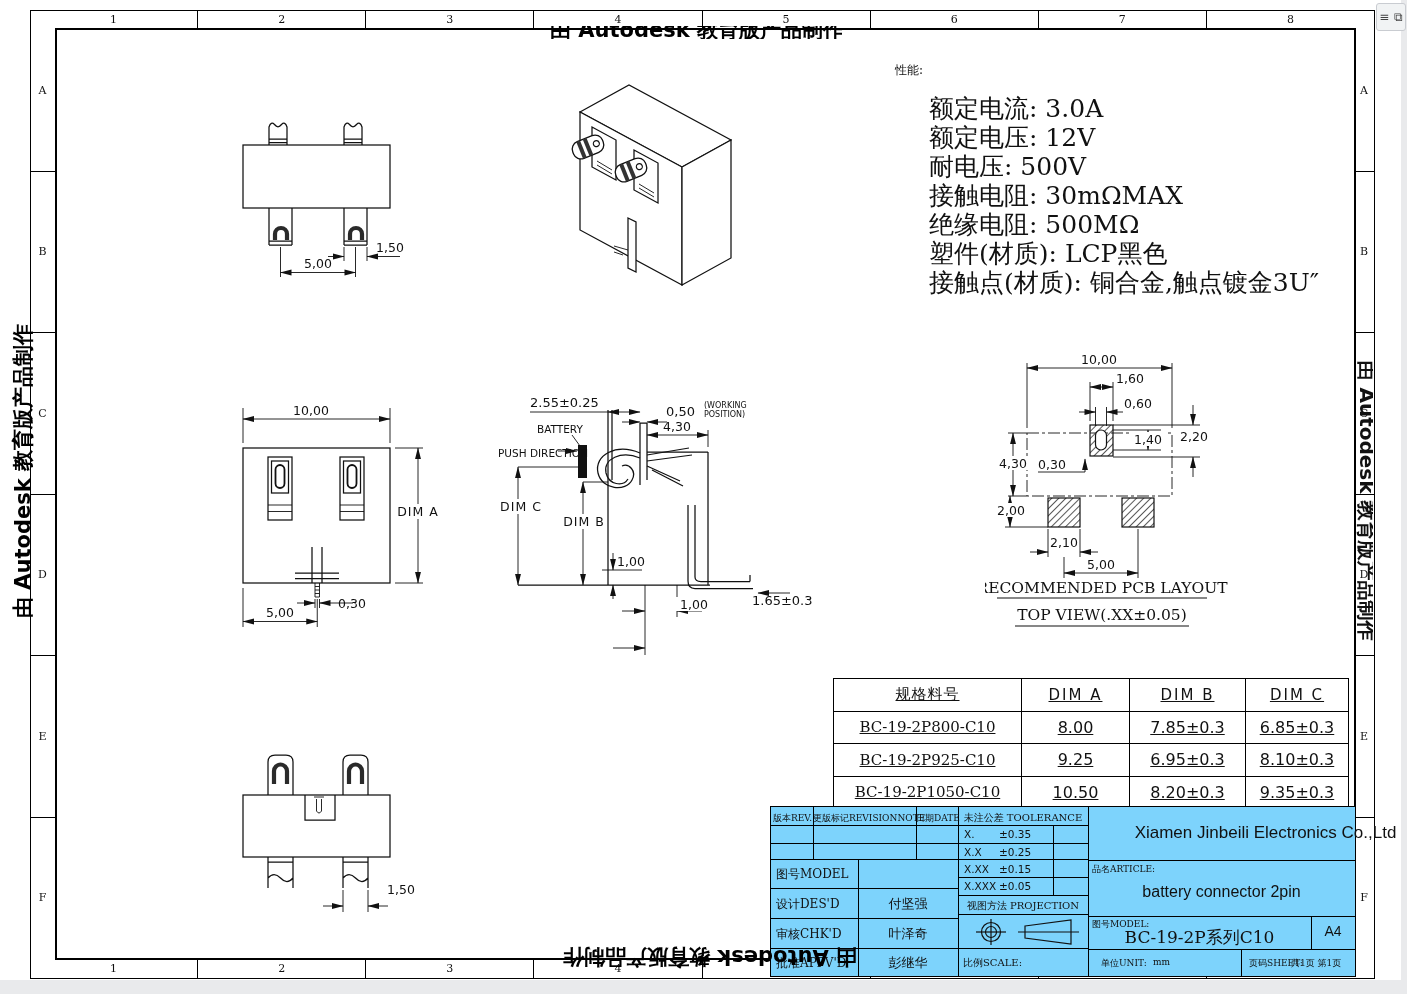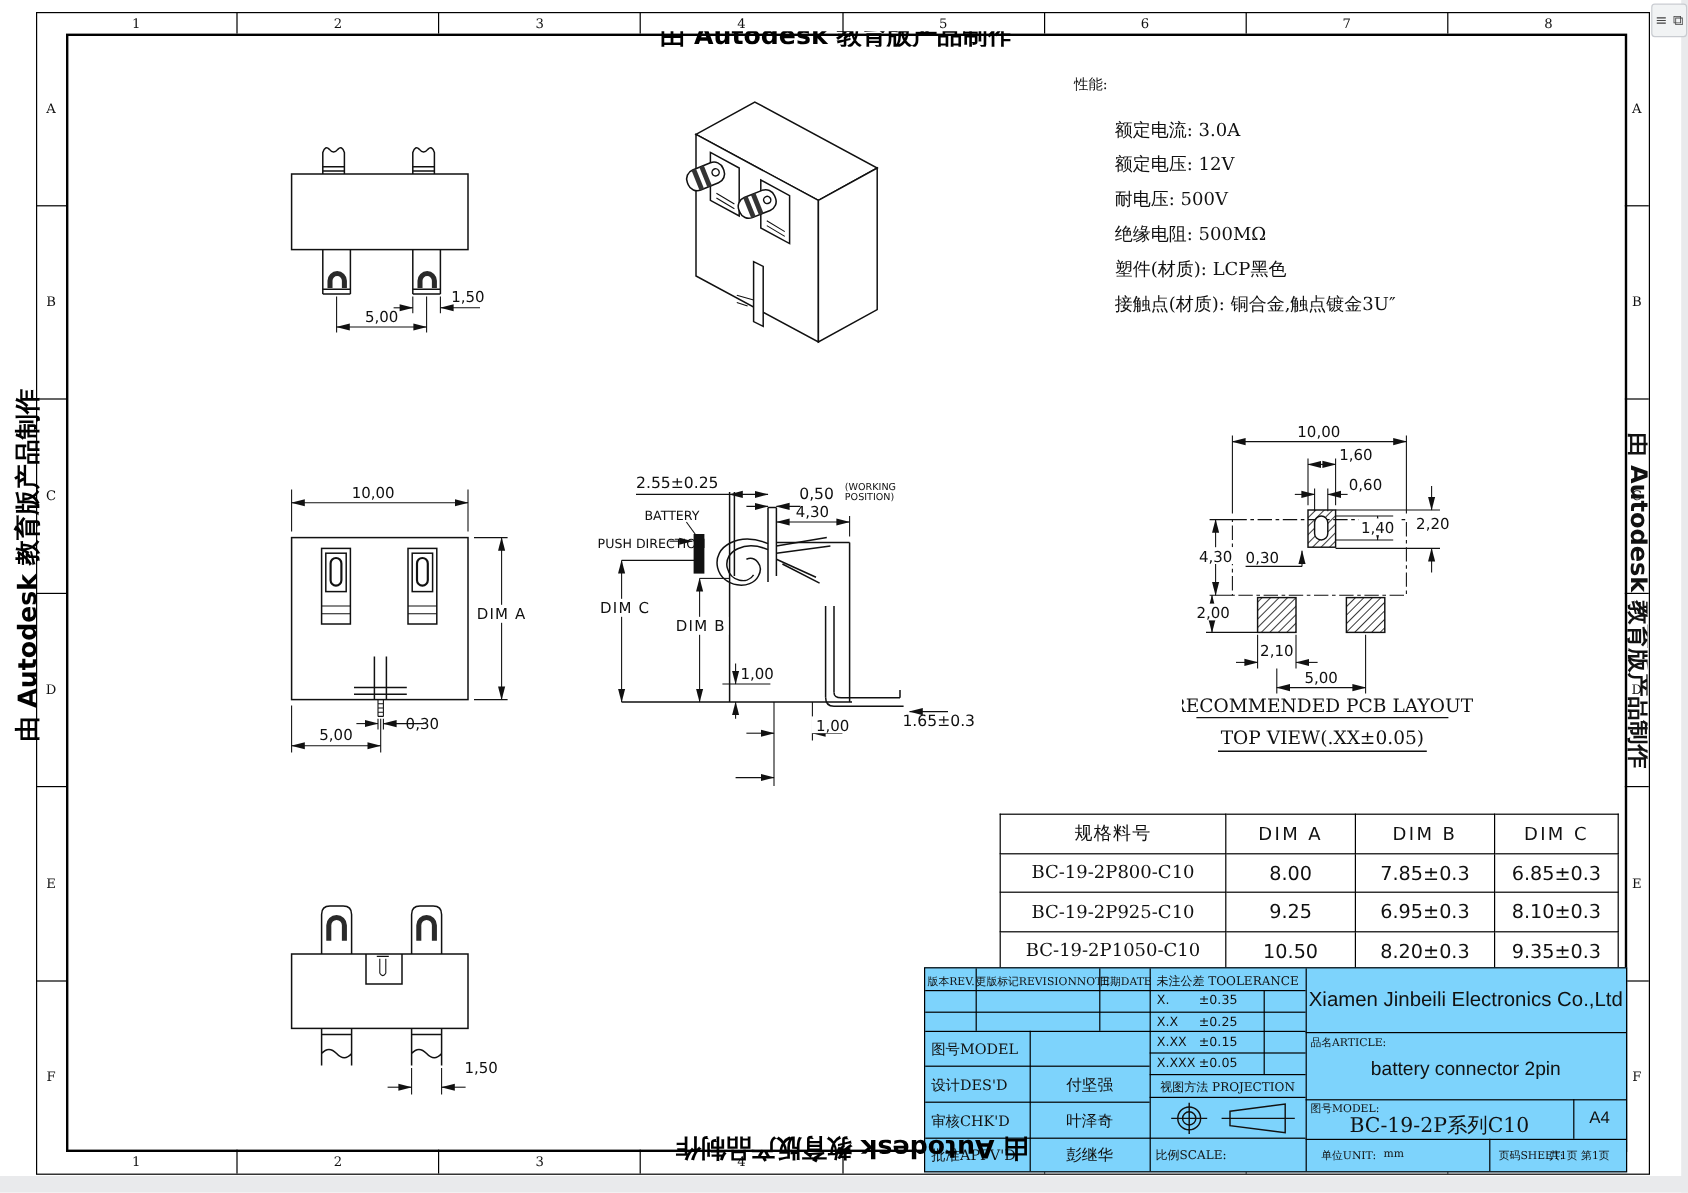--- a/index.html
+++ b/index.html
@@ -13,49 +13,49 @@
   .zone-row .zc{flex:1;border-left:1px solid #000;display:flex;align-items:center;justify-content:center;
       font:11px "DejaVu Serif",serif;}
   .zone-row .zc:first-child{border-left:none;}
   .zone-col{top:10px;width:25px;height:968px;display:flex;flex-direction:column;}
   .zone-col .zc{flex:1;border-top:1px solid #000;display:flex;align-items:center;justify-content:center;
       font:11px "DejaVu Serif",serif;}
   .zone-col .zc:first-child{border-top:none;}
   
   .specs{left:895px;top:62px;font-family:"DejaVu Serif","Liberation Serif",serif;}
   .specs .t{font-size:12px;}
-  .specs .it{font-size:15px;line-height:29px;white-space:nowrap;}
+  .specs .it{font-size:25px;line-height:29px;white-space:nowrap;}
   .spec-items{left:929px;top:94px;}
   
   .ln{stroke:#111;fill:none;stroke-width:1.25px;}
   .thin{stroke:#111;fill:none;stroke-width:0.9px;}
   .thk{stroke:#2a2a2a;fill:none;stroke-width:4.2px;}
   text.dt{fill:#111;stroke:none;font:12.5px "DejaVu Sans",sans-serif;}
   text.sm{fill:#111;stroke:none;font:8px "DejaVu Sans",sans-serif;}
   text.md{fill:#111;stroke:none;font:10.5px "DejaVu Sans",sans-serif;}
   text.ser{fill:#111;stroke:none;font:15.5px "DejaVu Serif",serif;}
   
-  table.spec{position:absolute;left:833px;top:678px;width:516px;height:131px;border-collapse:collapse;background:#fff;}
+  table.spec{position:absolute;left:833px;top:678px;width:516px;height:131px;border-collapse:collapse;background:#fff;text-decoration:underline;}
   table.spec th,table.spec td{border:1.5px solid #000;text-align:center;padding:0;}
   table.spec th{font:15px "DejaVu Serif",serif;font-weight:normal;letter-spacing:1px;}
   table.spec th.dim{font:15px "DejaVu Sans",sans-serif;letter-spacing:2px;}
   td.pn{font:15px "DejaVu Serif",serif;}
   td.dv{font:16px "DejaVu Sans",sans-serif;}
   
   .tb{left:770px;top:806px;width:584px;height:169px;border:1.5px solid #000;background:#7dd3fc;}
   .tb .vl,.tb .hl{position:absolute;background:#000;}
   .tb .vl{width:1px;}
   .tb .hl{height:1px;}
   .tb .cell{position:absolute;white-space:nowrap;}
   .lbl9{font:9px "DejaVu Serif",serif;}
   .lbl10{font:10px "DejaVu Serif",serif;}
   .lbl12{font:12px "DejaVu Serif",serif;}
   .name13{font:13px "DejaVu Serif",serif;}
   .tol{font:10.5px "DejaVu Sans",sans-serif;}
-  .company{font:17px "Liberation Sans",sans-serif;}
+  .company{font:17px "Liberation Sans",sans-serif;margin-left:44px;}
   .article{font:16px "Liberation Sans",sans-serif;}
   .model{font:17px "DejaVu Serif",serif;}
   .ctr{text-align:center;}
   
   .wm{position:absolute;font:bold 21px "DejaVu Sans",sans-serif;color:#000;white-space:nowrap;}
   .wm-top{left:550px;top:26px;width:292px;height:13px;overflow:hidden;}
   .wm-top span{position:absolute;top:-10px;left:0;}
   .wm-left{left:-142px;top:457px;width:330px;text-align:center;transform:rotate(-90deg);}
   .wm-bottom{left:563px;top:943px;transform:rotate(180deg);}
   .wm-right-clip{left:1356px;top:340px;width:17px;height:320px;overflow:hidden;}
@@ -122,20 +122,21 @@
   <div class="zc">F</div>
 </div>
 
 <div class="abs specs">
   <div class="t">性能:</div>
 </div>
 <div class="abs specs spec-items">
   <div class="it">额定电流: 3.0A</div>
   <div class="it">额定电压: 12V</div>
   <div class="it">耐电压: 500V</div>
+  <div class="it">接触电阻: 30mΩMAX</div>
   <div class="it">绝缘电阻: 500MΩ</div>
   <div class="it">塑件(材质): LCP黑色</div>
   <div class="it">接触点(材质): 铜合金,触点镀金3U″</div>
 </div>
 
 <svg class="abs" style="left:230px;top:95px;" width="260" height="200">
   <g class="ln">
     <rect x="13" y="50" width="147" height="63"></rect>
     <path d="M39,50 L39,32 Q41,26 44.5,29.5 Q48,34 51.5,29.5 Q55,26 57,32 L57,50"></path>
     <path d="M39,44 H57 M39,47.5 H57"></path>

